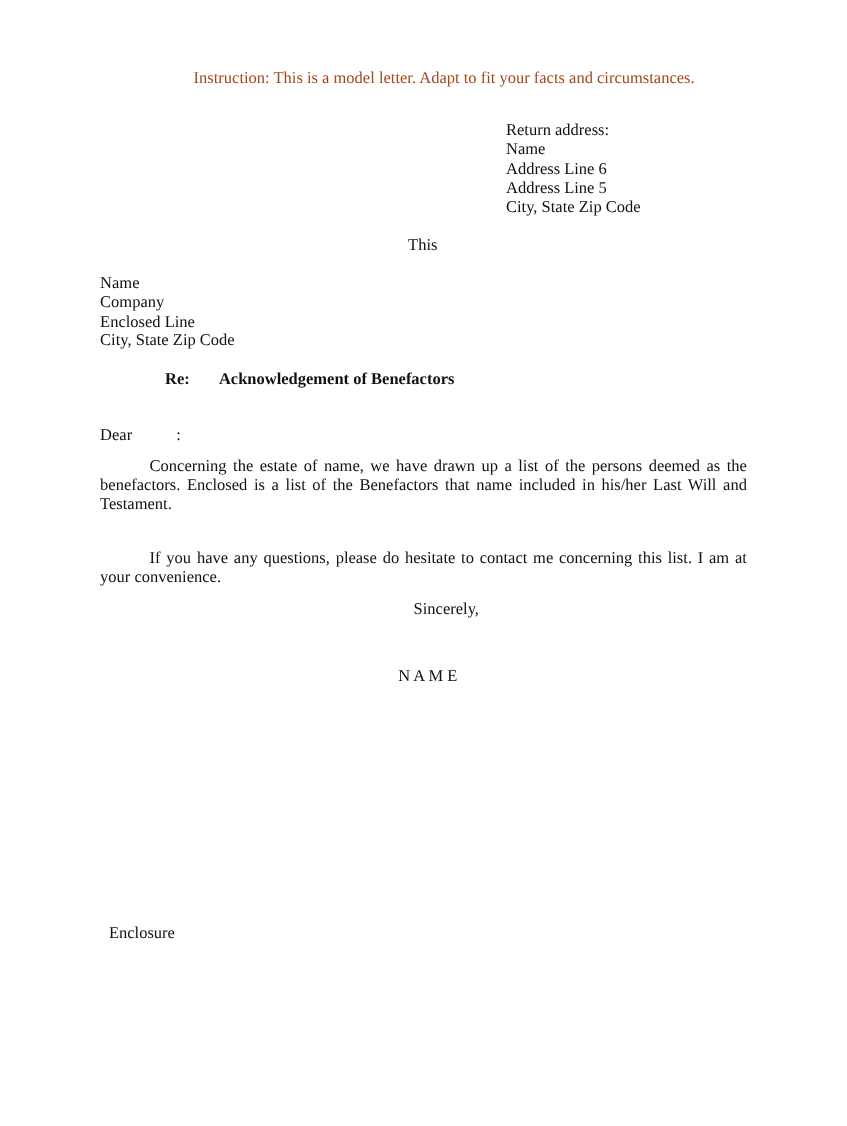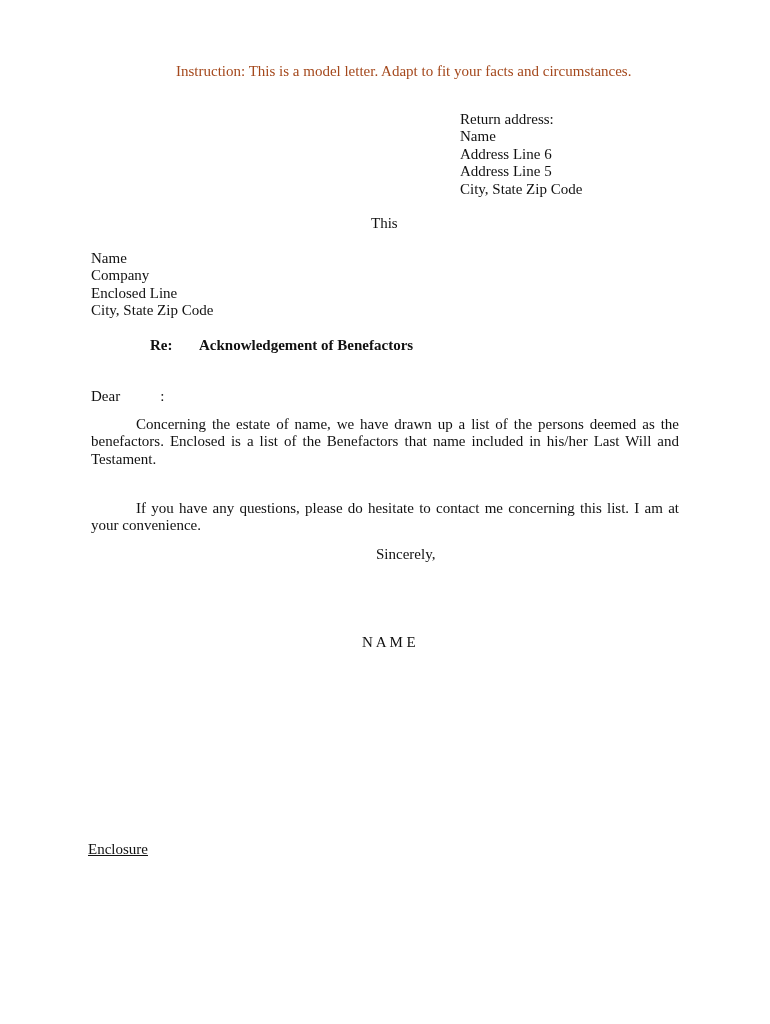--- a/index.html
+++ b/index.html
@@ -48,17 +48,17 @@
   <div class="para" style="top:416px;">
     <span class="indent"></span><span>Concerning the estate of name, we have drawn up a list of the persons deemed as the benefactors. Enclosed is a list of the Benefactors that name included in his/her Last Will and Testament.</span>
   </div>
 
   <div class="para" style="top:500px;">
     <span class="indent"></span><span>If you have any questions, please do hesitate to contact me concerning this list.  I am at your convenience.</span>
   </div>
 
   <div class="abs" style="left:376px; top:546px;">Sincerely,</div>
 
-  <div class="abs" style="left:362px; top:634px;">N A M E</div>
+  <div class="abs" style="left:362px; top:607px;">N A M E</div>
 
-  <div class="abs" style="left:88px; top:841px;text-decoration:underline;">Enclosure</div>
+  <div class="abs" style="left:99px; top:841px;">Enclosure</div>
 
 </div>
 
 </body></html>

